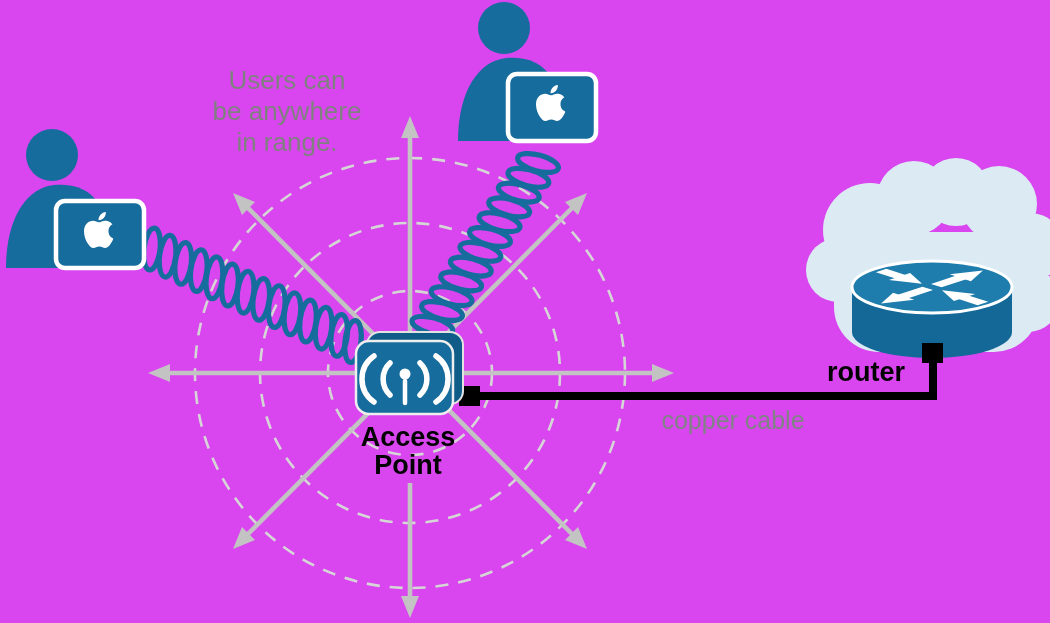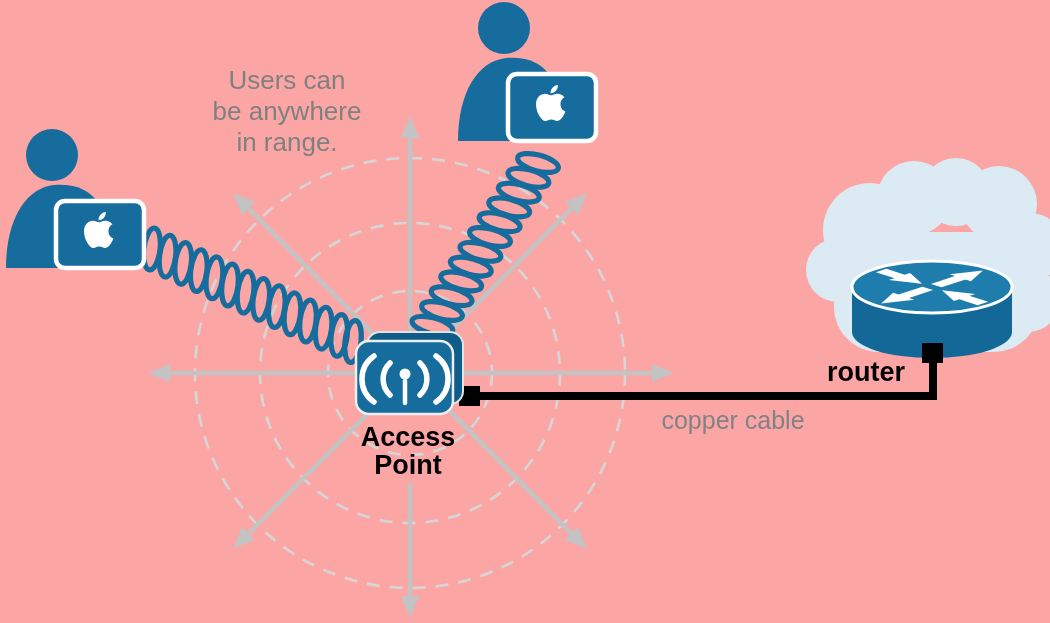--- a/index.html
+++ b/index.html
@@ -1,19 +1,19 @@
 <!DOCTYPE html>
 <html><head>
 <meta charset="utf-8">
 <style>
   html,body{margin:0;padding:0;background:#fff;}
   #canvas{
     position:relative;
     width:1050px;height:623px;
-    background:#fca5a5;
+    background:#d946ef;
     overflow:hidden;
     font-family:"Liberation Sans", sans-serif;
   }
   svg{position:absolute;left:0;top:0;}
   text{font-family:"Liberation Sans", sans-serif;}
   .note-text{fill:#808080;font-size:26px;}
   .cable-text{fill:#808285;font-size:25px;}
   .bold-label{fill:#000000;font-size:27px;font-weight:bold;}
 </style>
 </head>

